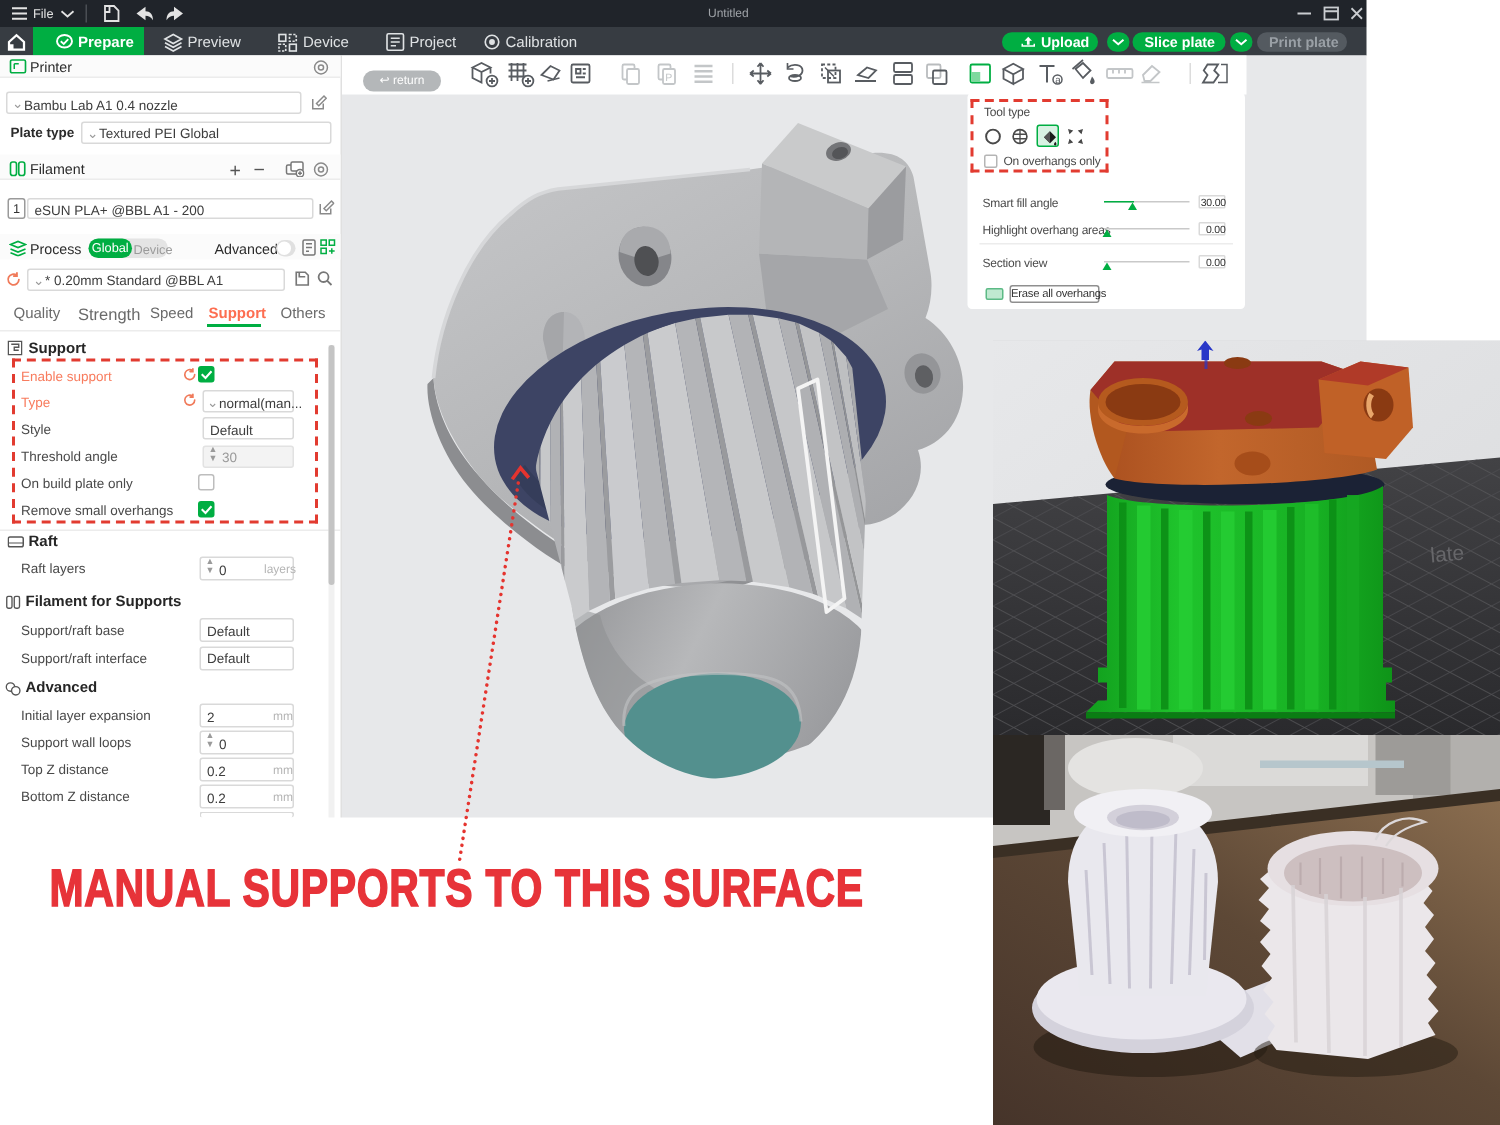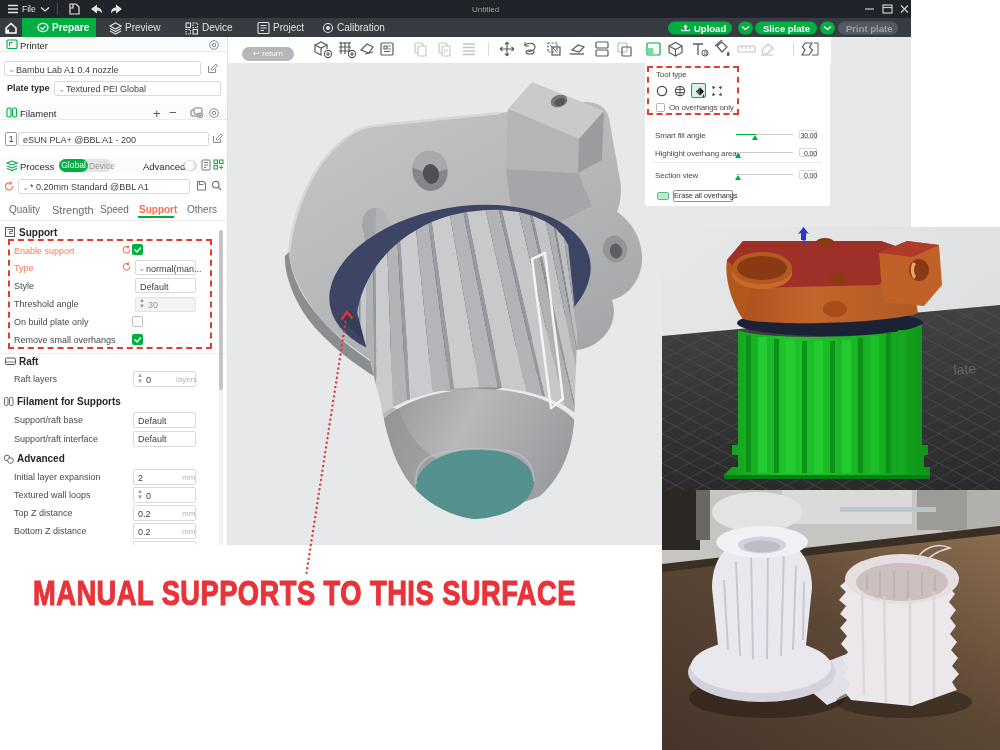--- a/index.html
+++ b/index.html
@@ -261,21 +261,21 @@
 
     <svg class="abs" style="left:3;top:417" width="11" height="10" fill="none" stroke="#555" stroke-width="0.9">
         <circle cx="4" cy="4" r="2.8"></circle>
         <circle cx="7.5" cy="6.5" r="2.8" fill="#fff"></circle>
       </svg>
     <b class="abs" style="left:17px;top:416px;font-size:10px;color:#262626">Advanced</b>
     <span class="lbl" style="left:14px;top:435px;color:#494949">Initial layer expansion</span>
     <div class="inbox" style="left:133px;top:432px;width:63px;height:16px"></div>
     <span class="lbl" style="left:138px;top:435.5px;color:#3d3d3d">2</span>
     <span class="unit" style="left:182px;top:436px">mm</span>
-    <span class="lbl" style="left:14px;top:453px;color:#494949">Textured wall loops</span>
+    <span class="lbl" style="left:14px;top:453px;color:#494949">Support wall loops</span>
     <div class="inbox" style="left:133px;top:450px;width:63px;height:16px"></div>
     <span class="lbl" style="left:137px;top:451px;color:#9a9a9a;font-size:6px">▲<br>▼</span>
     <span class="lbl" style="left:146px;top:453.5px;color:#3d3d3d">0</span>
     <span class="lbl" style="left:14px;top:471px;color:#494949">Top Z distance</span>
     <div class="inbox" style="left:133px;top:468px;width:63px;height:16px"></div>
     <span class="lbl" style="left:138px;top:471.5px;color:#3d3d3d">0.2</span>
     <span class="unit" style="left:182px;top:472px">mm</span>
     <span class="lbl" style="left:14px;top:489px;color:#494949">Bottom Z distance</span>
     <div class="inbox" style="left:133px;top:486px;width:63px;height:16px"></div>
     <span class="lbl" style="left:138px;top:489.5px;color:#3d3d3d">0.2</span>

